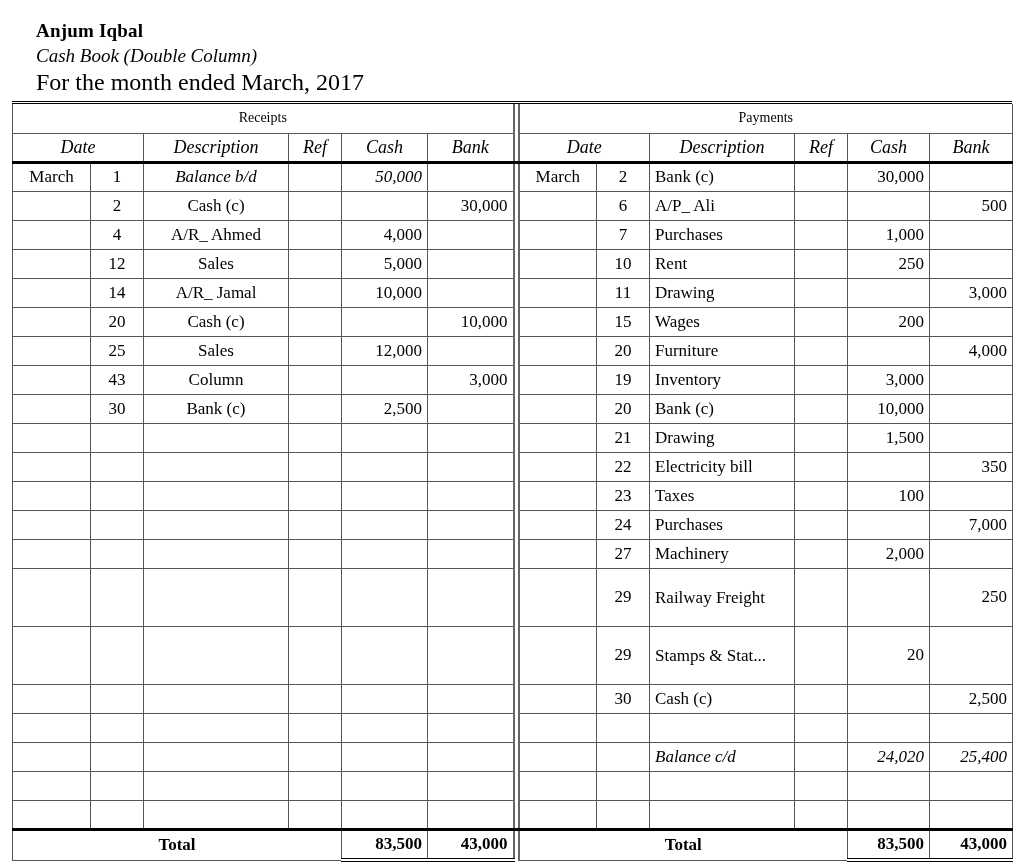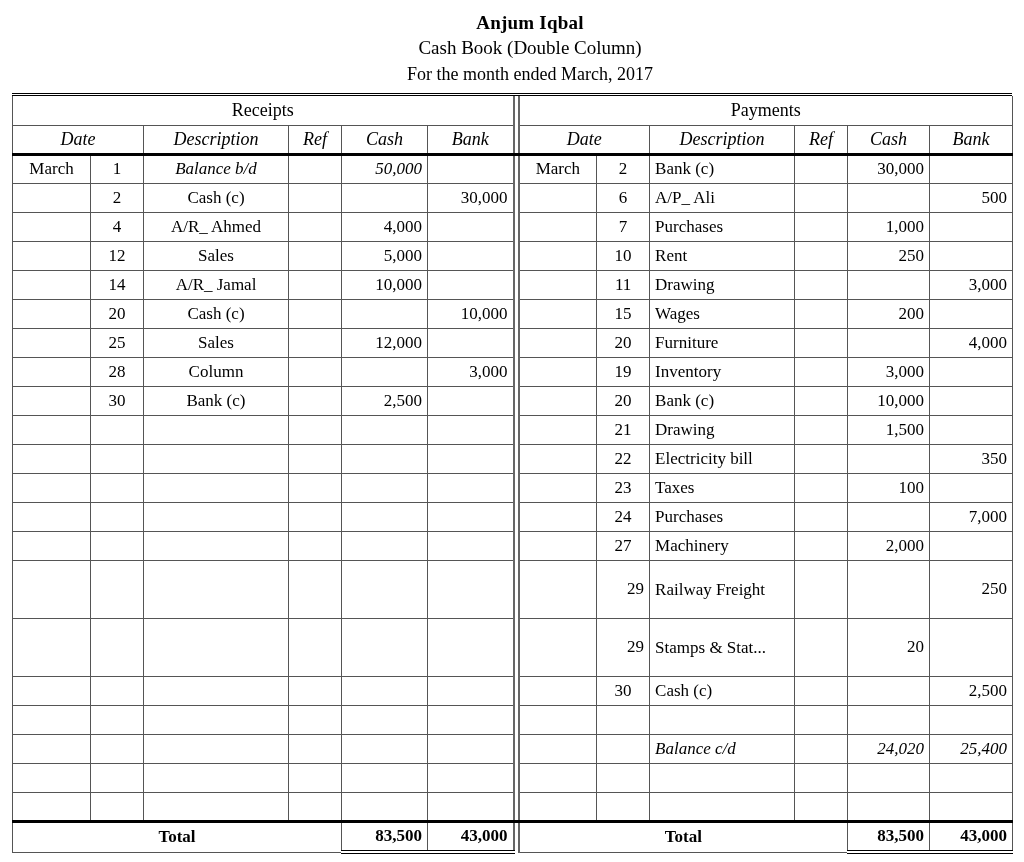--- a/index.html
+++ b/index.html
@@ -17,36 +17,37 @@
   }
   .page {
     width: 1024px;
     height: 862px;
     position: relative;
     box-sizing: border-box;
   }
 
   
   .heading {
-    text-align: center;
-    padding-top: 10px;
+    text-align: left;
+    padding-top: 18px;
     margin-left: 36px;
   }
   .heading .ttl {
     font-size: 19px;
     font-weight: bold;
     line-height: 25px;
     letter-spacing: .2px;
   }
   .heading .sub1 {
     font-size: 19px;
+    font-style: italic;
     line-height: 26px;
   }
   .heading .sub2 {
-    font-size: 18px;
+    font-size: 24px;
     line-height: 26px;
   }
 
   
   .bookwrap {
     margin: 6px 12px 0 12px;
     width: 1000px;
     border-top: 3px double #000;
     box-sizing: border-box;
   }
@@ -64,21 +65,21 @@
     font-weight: normal;
     vertical-align: middle;
     overflow: hidden;
     white-space: nowrap;
   }
 
   
   .sidehead {
     text-align: center;
     font-weight: bold;
-    font-size: 18px;
+    font-size: 14px;
     height: 28px;
     border-top: none !important;
   }
 
   
   .colhead {
     text-align: center;
     font-weight: bold;
     font-style: italic;
     font-size: 18px;
@@ -106,21 +107,21 @@
 
   
   tr.tall td { height: 58px; }
   td.wrap {
     white-space: normal;
     line-height: 21px;
     vertical-align: top;
     padding-top: 4px;
     margin-top: 8px;
   }
-  td.btm { vertical-align: bottom; padding-bottom: 5px; text-align: right; }
+  td.btm { vertical-align: bottom; padding-bottom: 5px; }
 
   
   tr.totalrow td {
     font-weight: bold;
     border-top: 3px solid #000;
     height: 31px;
   }
   tr.totalrow td.gutter { border-top: 3px solid #000 !important; }
   td.dbl-under {
     border-bottom: 4px double #000 !important;
@@ -274,21 +275,21 @@
             <td class="gutter"></td>
             <td class="c"></td>
             <td class="c">20</td>
             <td class="l">Furniture</td>
             <td class="c"></td>
             <td class="num"></td>
             <td class="num">4,000</td>
           </tr>
           <tr class="">
             <td class="c"></td>
-            <td class="c">28</td>
+            <td class="c">43</td>
             <td class="c">Column</td>
             <td class="c"></td>
             <td class="num"></td>
             <td class="num">3,000</td>
             <td class="gutter"></td>
             <td class="c"></td>
             <td class="c">19</td>
             <td class="l">Inventory</td>
             <td class="c"></td>
             <td class="num">3,000</td>

